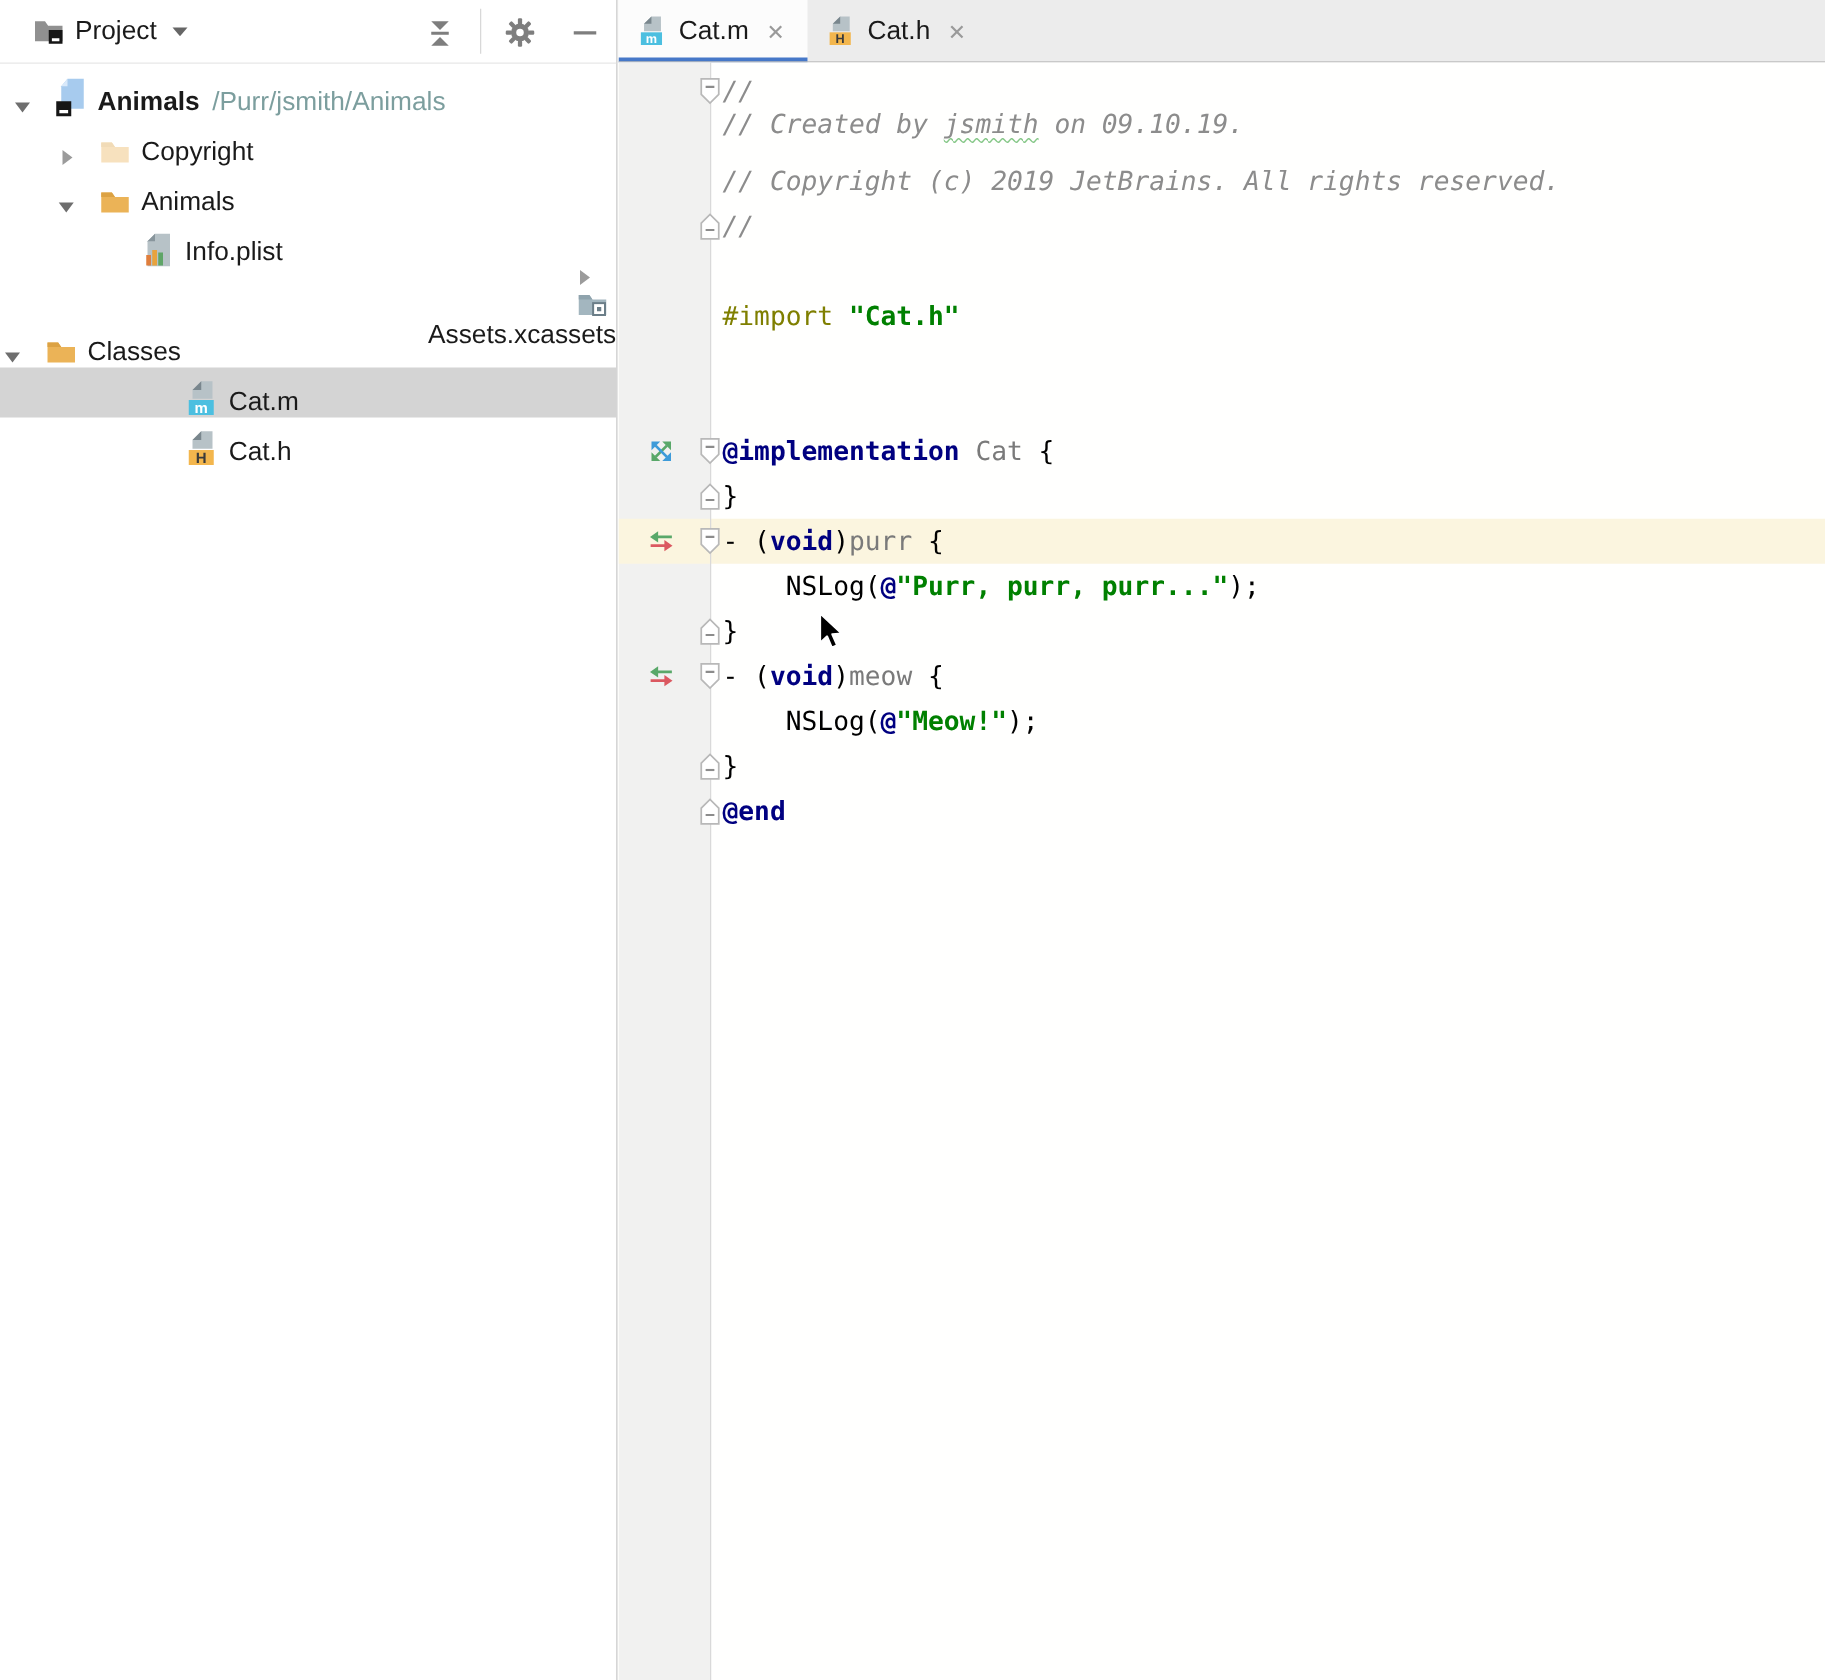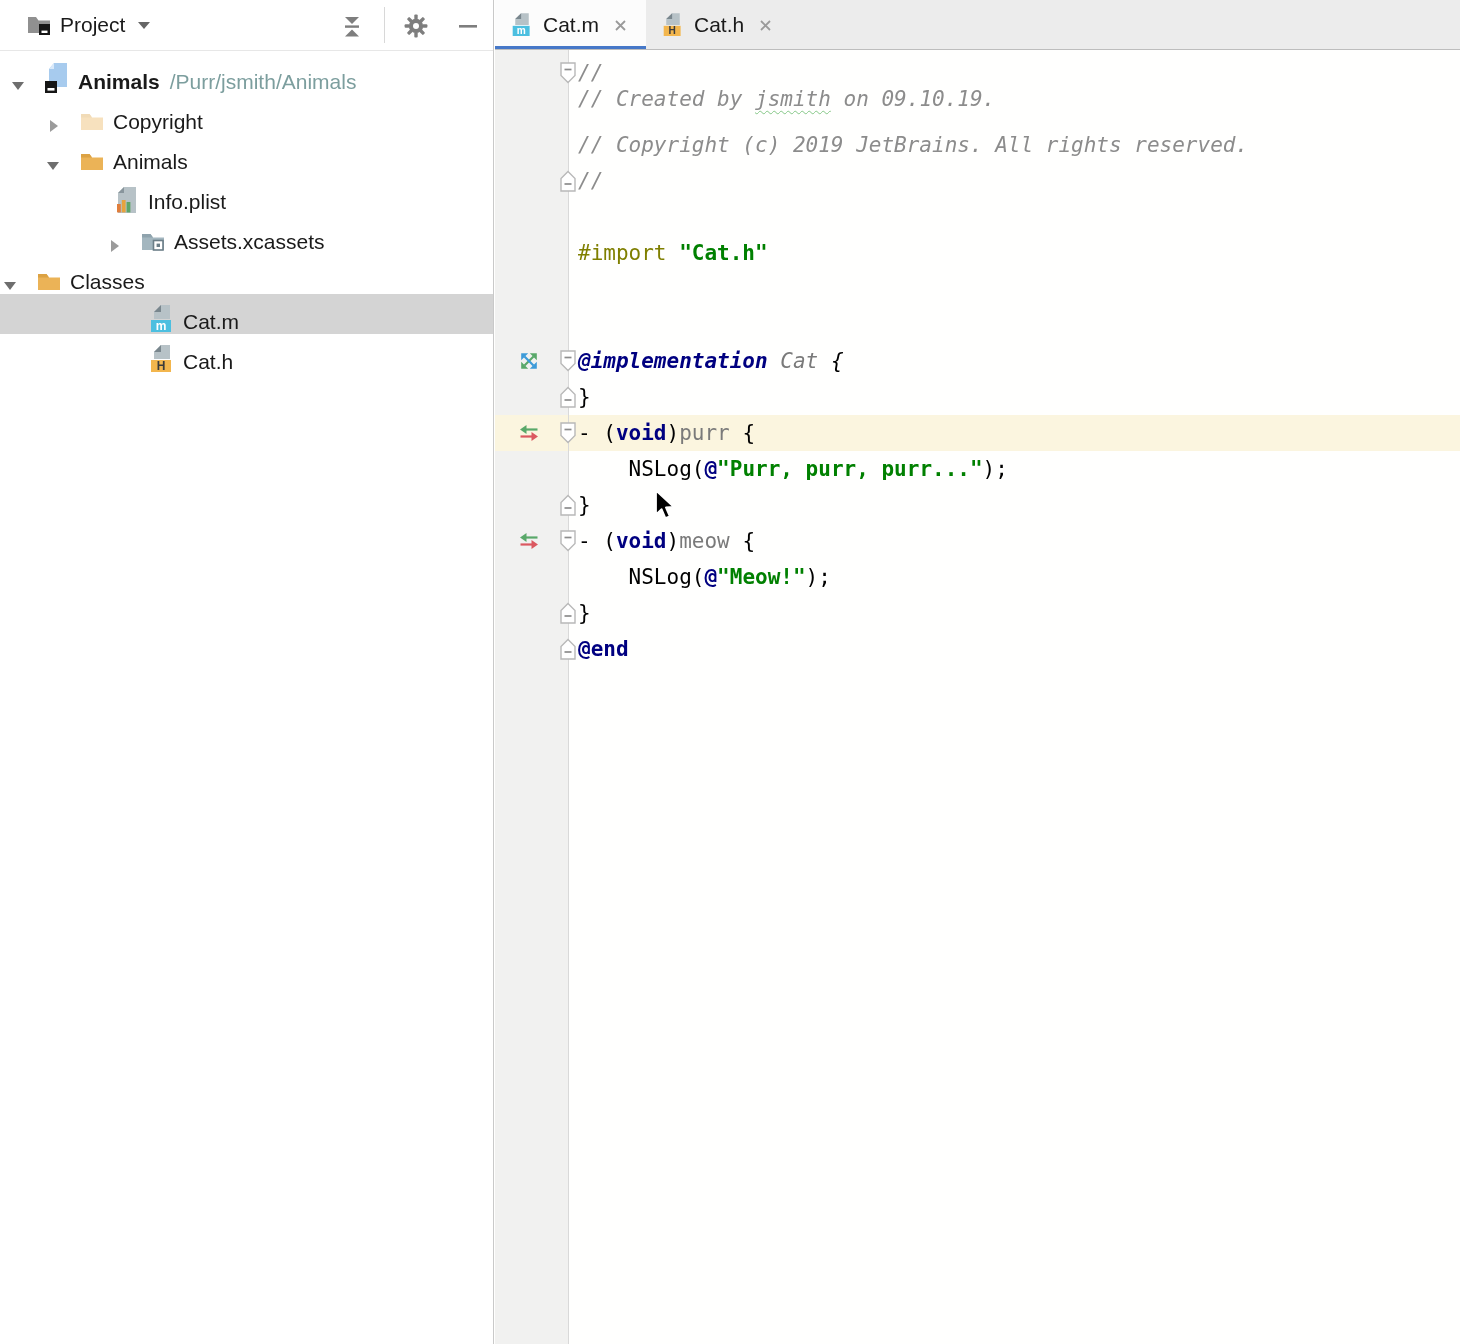--- a/index.html
+++ b/index.html
@@ -159,21 +159,21 @@
             <svg width="26" height="28" viewBox="0 0 26 28">
               <path d="M10 1 H22 V27 H4 V7 Z" fill="#B7C2C7"></path>
               <path d="M10 1 V7 H4 Z" fill="#88959C"></path>
               <rect x="3" y="18" width="3.8" height="8.4" fill="#E07E3C"></rect>
               <rect x="7.8" y="14" width="3.8" height="12.4" fill="#E8A33D"></rect>
               <rect x="12.6" y="16" width="3.8" height="10.4" fill="#5FA567"></rect>
             </svg>
           </span>
           <span class="tr-label">Info.plist</span>
         </div>
-        <div class="tree-row" style="padding-left: 104px;">
+        <div class="tree-row" style="padding-left: 78px; flex-direction: column;">
           <span class="tr-arrow">
             <svg width="16" height="16" viewBox="0 0 16 16">
               <polygon points="5,2 13,8 5,14" fill="#9B9B9B"></polygon>
             </svg>
           </span>
           <span class="tr-icon">
             <svg width="26" height="26" viewBox="0 0 26 26">
               <path d="M2 6 h8.5 l2.5 3.5 H24 V22 H2 Z" fill="#A3B6BF"></path>
               <path d="M2 6 h8.5 l2.5 3.5 H2 Z" fill="#8FA3AD"></path>
               <rect x="13.5" y="12.5" width="9.5" height="9.5" fill="#fff" stroke="#6B7E88" stroke-width="1.6"></rect>
@@ -262,21 +262,21 @@
       <div class="fold-line"></div>
       <div id="code-lines">
           <div class="code-line" style="top: 5px;"><span class="tk-cmt">//</span></div>
           <div class="code-line" style="top: 31px;"><span class="tk-cmt">// Created by </span><span class="tk-cmt-typo">jsmith</span><span class="tk-cmt"> on 09.10.19.</span></div>
           <div class="code-line" style="top: 77px;"><span class="tk-cmt">// Copyright (c) 2019 JetBrains. All rights reserved.</span></div>
           <div class="code-line" style="top: 113px;"><span class="tk-cmt">//</span></div>
           <div class="code-line" style="top: 149px;"></div>
           <div class="code-line" style="top: 185px;"><span class="tk-dir">#import </span><span class="tk-str">"Cat.h"</span></div>
           <div class="code-line" style="top: 221px;"></div>
           <div class="code-line" style="top: 257px;"></div>
-          <div class="code-line" style="top: 293px; font-style: italic;"><span class="tk-kw">@implementation</span><span class="tk-pl"> </span><span class="tk-meth">Cat</span><span class="tk-pl"> {</span></div>
+          <div class="code-line" style="top: 293px;"><span class="tk-kw">@implementation</span><span class="tk-pl"> </span><span class="tk-meth">Cat</span><span class="tk-pl"> {</span></div>
           <div class="code-line" style="top: 329px;"><span class="tk-pl">}</span></div>
           <div class="code-line" style="top: 365px;"><span class="tk-pl">- (</span><span class="tk-kw">void</span><span class="tk-pl">)</span><span class="tk-meth">purr</span><span class="tk-pl"> {</span></div>
           <div class="code-line" style="top: 401px;"><span class="tk-pl">    NSLog(</span><span class="tk-kw">@</span><span class="tk-str">"Purr, purr, purr..."</span><span class="tk-pl">);</span></div>
           <div class="code-line" style="top: 437px;"><span class="tk-pl">}</span></div>
           <div class="code-line" style="top: 473px;"><span class="tk-pl">- (</span><span class="tk-kw">void</span><span class="tk-pl">)</span><span class="tk-meth">meow</span><span class="tk-pl"> {</span></div>
           <div class="code-line" style="top: 509px;"><span class="tk-pl">    NSLog(</span><span class="tk-kw">@</span><span class="tk-str">"Meow!"</span><span class="tk-pl">);</span></div>
           <div class="code-line" style="top: 545px;"><span class="tk-pl">}</span></div>
           <div class="code-line" style="top: 581px;"><span class="tk-kw">@end</span></div>
         </div>
       <div id="gutter-marks">

